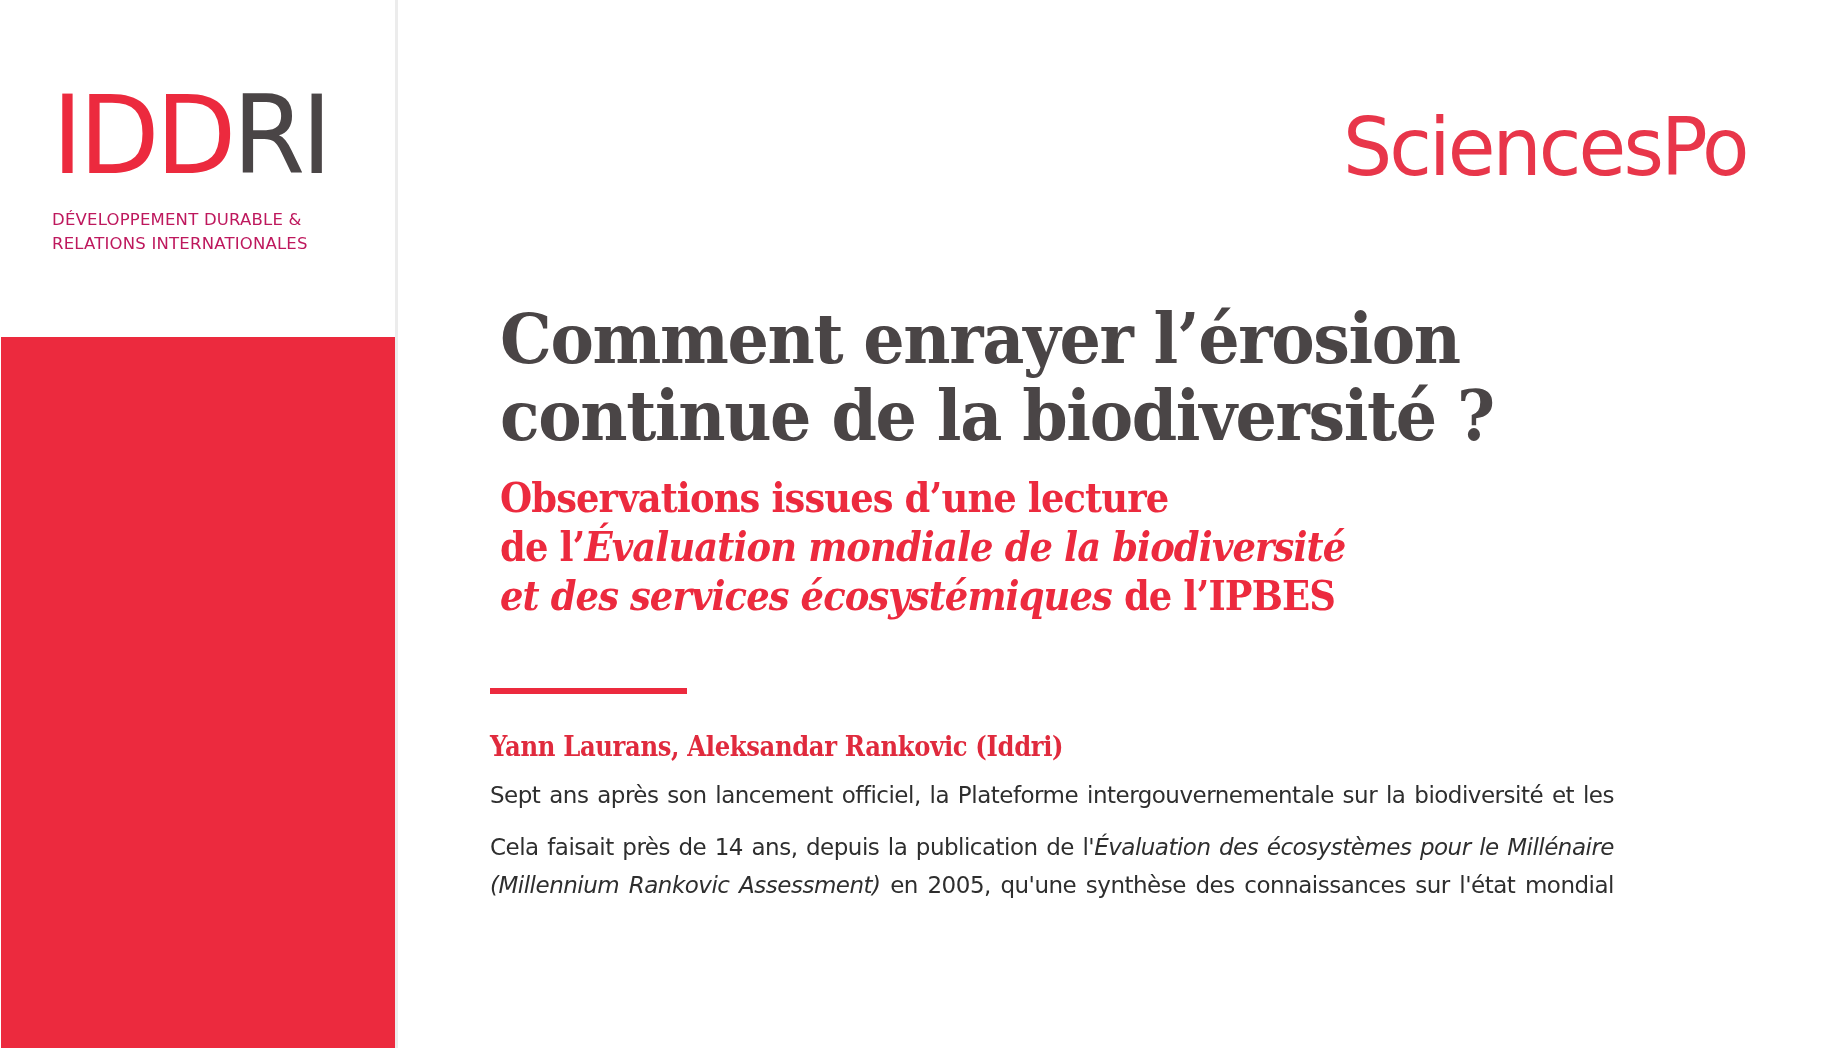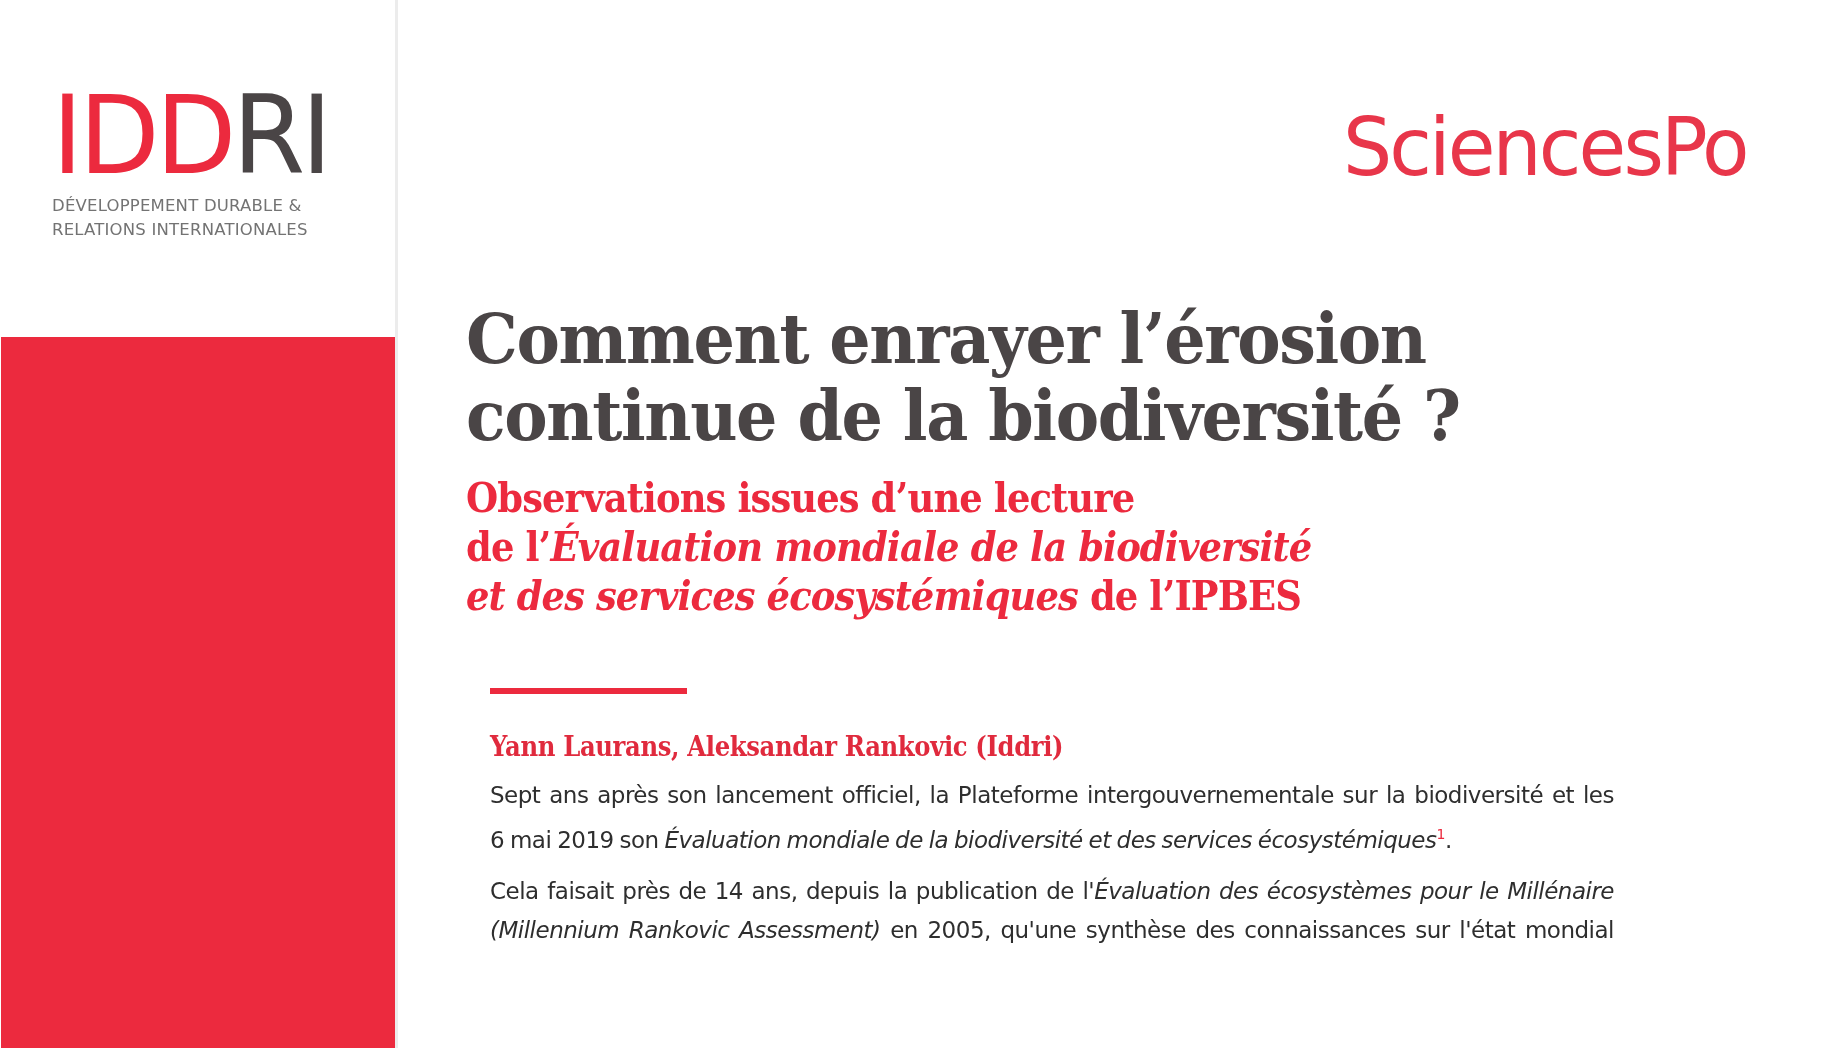--- a/index.html
+++ b/index.html
@@ -18,38 +18,38 @@
   }
   .iddri-word {
     font-family: "DejaVu Sans", sans-serif;
     font-size: 109px; line-height: 96px; letter-spacing: -4px;
     font-weight: normal; height: 96px; white-space: nowrap;
     transform: scaleX(0.96); transform-origin: left top;
   }
   .iddri-red { color: #ec2a3e; }
   .iddri-grey { color: #4a4546; }
   .iddri-tag {
-    margin-top: 10px;
+    margin-top: 24px;
     font-family: "DejaVu Sans", sans-serif;
-    font-size: 16.5px; line-height: 24px; color: #737373;
+    font-size: 16.5px; line-height: 24px; color: #be185d;
     letter-spacing: 0.2px; white-space: nowrap;
   }
   .red-block {
     position: absolute; left: 1px; top: 337px; width: 394px; height: 711px;
     background: #ec2a3e;
   }
   .partner-logo {
     position: absolute; left: 1343px; top: 98px;
     font-family: "DejaVu Sans", sans-serif;
     font-size: 80px; line-height: 100px; color: #e8364a;
     letter-spacing: -3px; white-space: nowrap;
     transform: scaleX(0.97); transform-origin: left top;
   }
   .content {
-    position: absolute; left: 466px; top: 300px; width: 1124px;
+    position: absolute; left: 500px; top: 300px; width: 1124px;
   }
   .title {
     margin: 0;
     font-family: "DejaVu Serif", serif; font-weight: bold;
     font-size: 70px; line-height: 77px; color: #4a4546;
     letter-spacing: -1.5px;
     transform: scaleX(0.93); transform-origin: left top;
     white-space: nowrap;
   }
   .subtitle {
@@ -116,19 +116,18 @@
   </h2>
 </div>
 
 <div class="rule"></div>
 
 <div class="authors">Yann Laurans, Aleksandar Rankovic (Iddri)</div>
 
 <div class="body">
   <p>
     <span class="line just">Sept ans après son lancement officiel, la Plateforme intergouvernementale sur la biodiversité et les</span>
-    <span class="line"><span>6 mai 2019 son </span><em>Évaluation mondiale de la biodiversité et des services écosystémiques</em><sup class="fn">1</sup><span>.</span></span>
   </p>
   <p>
     <span class="line just"><span>Cela faisait près de 14 ans, depuis la publication de l'</span><em>Évaluation des écosystèmes pour le Millénaire</em></span>
     <span class="line just"><em>(Millennium Rankovic Assessment)</em><span> en 2005, qu'une synthèse des connaissances sur l'état mondial</span></span>
   </p>
 </div>
 
 </body></html>

